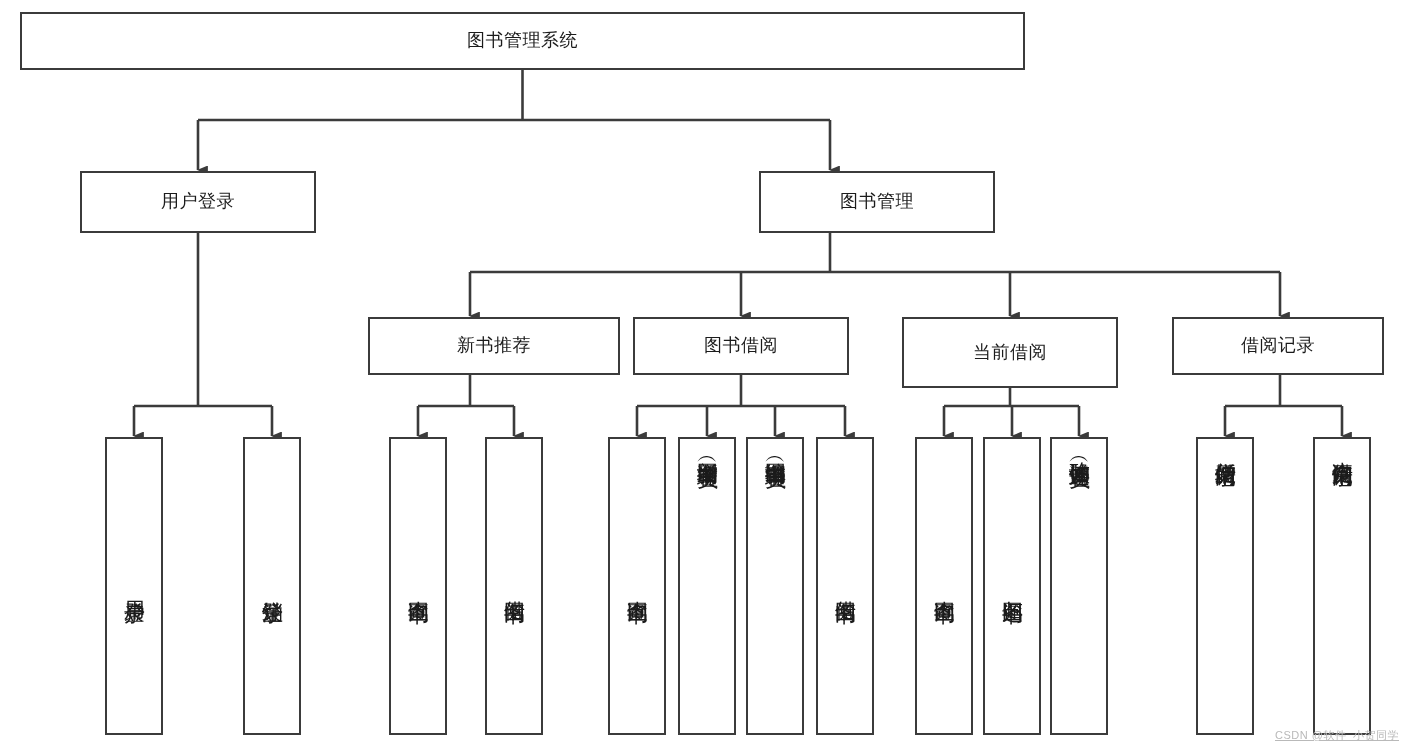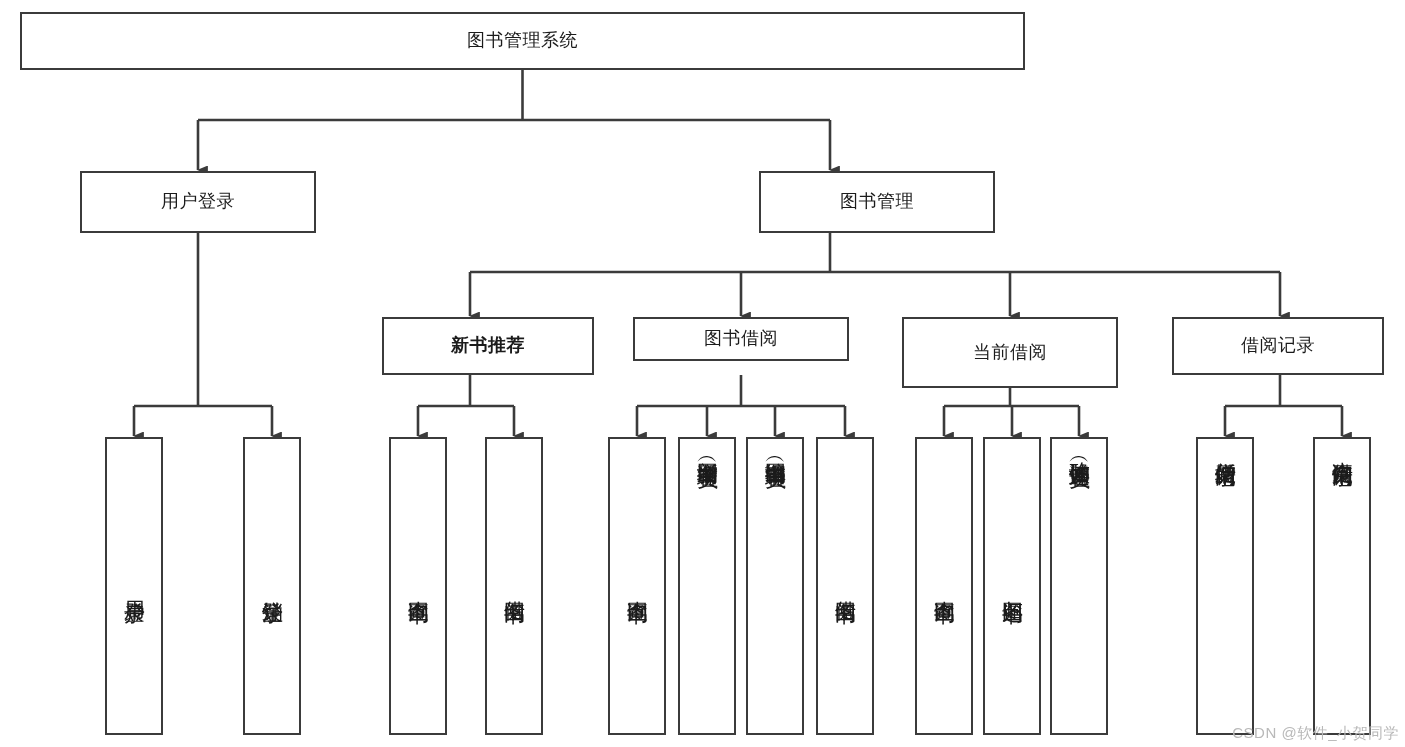--- a/index.html
+++ b/index.html
@@ -57,25 +57,26 @@
     padding-top: 6px;
   }
   .leaf-box.centered {
     align-items: center;
     padding-top: 0;
   }
   #watermark {
     position: absolute;
     right: 6px;
     bottom: 4px;
-    font-size: 15px;
+    font-size: 11px;
     color: #b9b9b9;
     white-space: nowrap;
     letter-spacing: 0.5px;
     pointer-events: none;
+    text-decoration: underline;
   }
 </style>
 </head>
 <body>
 
 <div id="diagram-root">
   <svg class="flow" id="flow-svg" viewBox="0 0 1405 747" preserveAspectRatio="none" aria-hidden="true">
       <defs>
         <marker id="arrow" viewBox="0 0 10 12" refX="5" refY="11" markerWidth="9" markerHeight="11" orient="auto" markerUnits="userSpaceOnUse">
           <path d="M0,0 L10,0 L5,12 Z" fill="#3b3b3b"></path>
@@ -118,24 +119,24 @@
   <div id="nodes-layer">
       <div class="node-box" style="left: 20px; top: 12px; width: 1005px; height: 58px;">
         <span class="node-label-h">图书管理系统</span>
       </div>
       <div class="node-box" style="left: 80px; top: 171px; width: 236px; height: 62px;">
         <span class="node-label-h">用户登录</span>
       </div>
       <div class="node-box" style="left: 712px; top: 171px; width: 236px; height: 62px; margin-left: 47px;">
         <span class="node-label-h">图书管理</span>
       </div>
-      <div class="node-box" style="left: 382px; top: 317px; width: 212px; height: 58px; font-weight: bold;">
+      <div class="node-box" style="left: 368px; top: 317px; width: 252px; height: 58px;">
         <span class="node-label-h">新书推荐</span>
       </div>
-      <div class="node-box" style="left: 633px; top: 317px; width: 216px; height: 44px; justify-content: center;">
+      <div class="node-box" style="left: 633px; top: 317px; width: 216px; height: 58px; justify-content: center;">
         <span class="node-label-h">图书借阅</span>
       </div>
       <div class="node-box" style="left: 902px; top: 317px; width: 216px; height: 71px;">
         <span class="node-label-h">当前借阅</span>
       </div>
       <div class="node-box" style="left: 1172px; top: 317px; width: 212px; height: 58px;">
         <span class="node-label-h">借阅记录</span>
       </div>
       <div class="node-box leaf-box centered" style="left: 105px; top: 437px; width: 58px; height: 298px;">
         <span class="node-label-v">用户登录</span>

